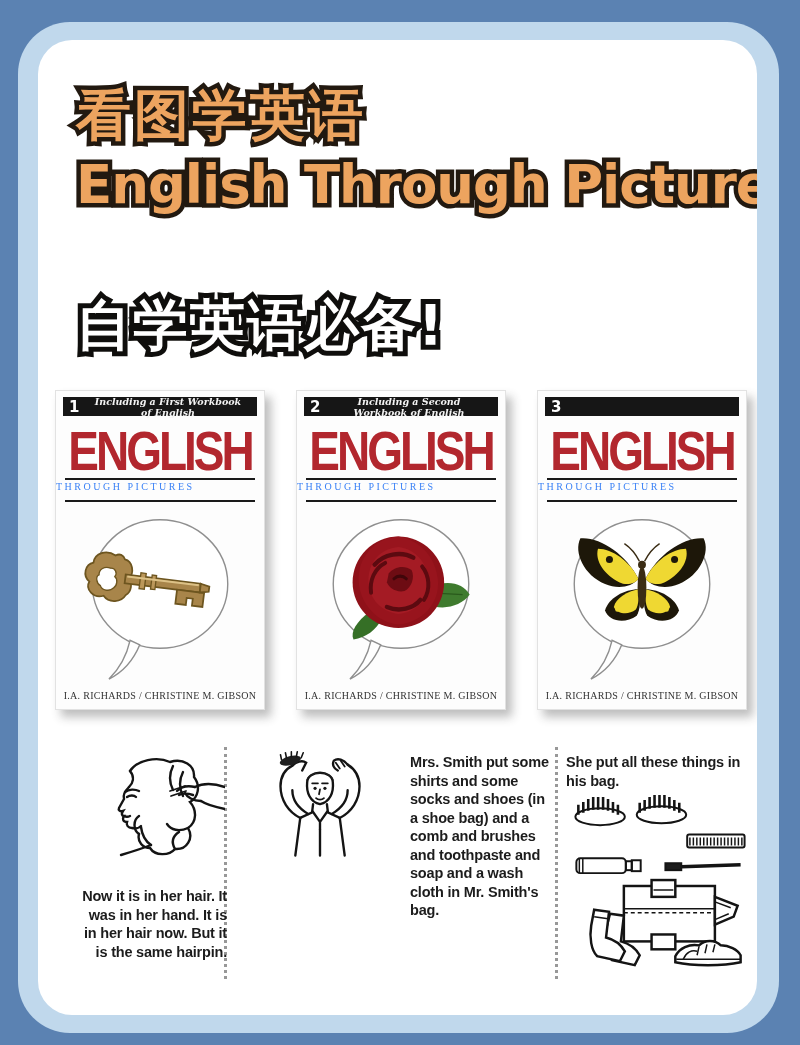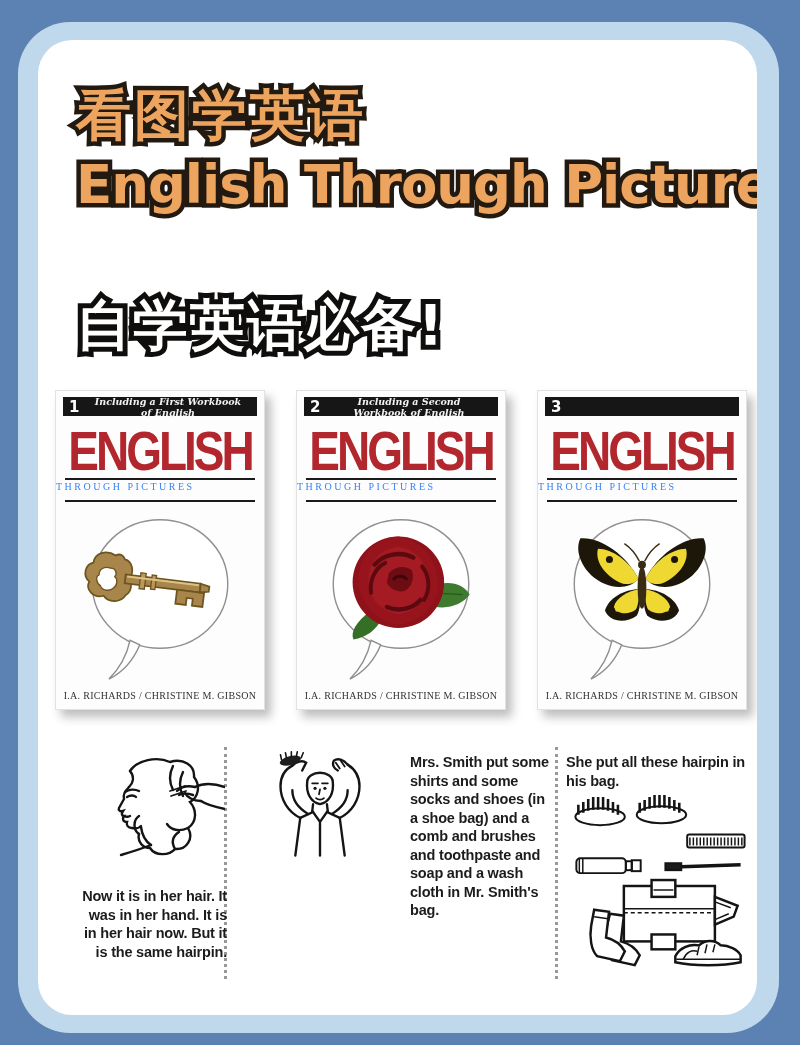--- a/index.html
+++ b/index.html
@@ -221,21 +221,21 @@
           <path d="M60,67 L55,105 M100,67 L105,105 M80,79 L80,105"></path>
         </svg>
       </div>
     </div>
 
     <div class="panel p3">
       <div class="caption cap-high">Mrs. Smith put some shirts and some socks and shoes (in a shoe bag) and a comb and brushes and toothpaste and soap and a wash cloth in Mr. Smith's bag.</div>
     </div>
 
     <div class="panel p4">
-      <div class="caption cap-high">She put all these hairpin in his bag.</div>
+      <div class="caption cap-high">She put all these things in his bag.</div>
       <div class="illus">
         <svg width="184" height="188" viewBox="0 0 185 190" fill="none" stroke="#141414" stroke-width="2">
           <path d="M9,26 a25,8.5 0 1 0 50,0 a25,8.5 0 1 0 -50,0"></path>
           <path d="M12,24 v-10 M17,22 v-11 M22,20 v-12 M27,19 v-13 M32,19 v-13 M37,19 v-13 M42,20 v-12 M47,22 v-11 M52,24 v-10" stroke-width="2.6"></path>
           <path d="M71,24 a25,8.5 0 1 0 50,0 a25,8.5 0 1 0 -50,0"></path>
           <path d="M74,22 v-10 M79,20 v-11 M84,18 v-12 M89,17 v-13 M94,17 v-13 M99,17 v-13 M104,18 v-12 M109,20 v-11 M114,22 v-10" stroke-width="2.6"></path>
           <rect x="122" y="44" width="58" height="13" rx="2"></rect>
           <path d="M124,51 H178" stroke-width="8" stroke-dasharray="1.5 2"></path>
           <rect x="10" y="68" width="50" height="15" rx="4"></rect>
           <path d="M13,68 v15 M16.5,68 v15" stroke-width="1.5"></path>

